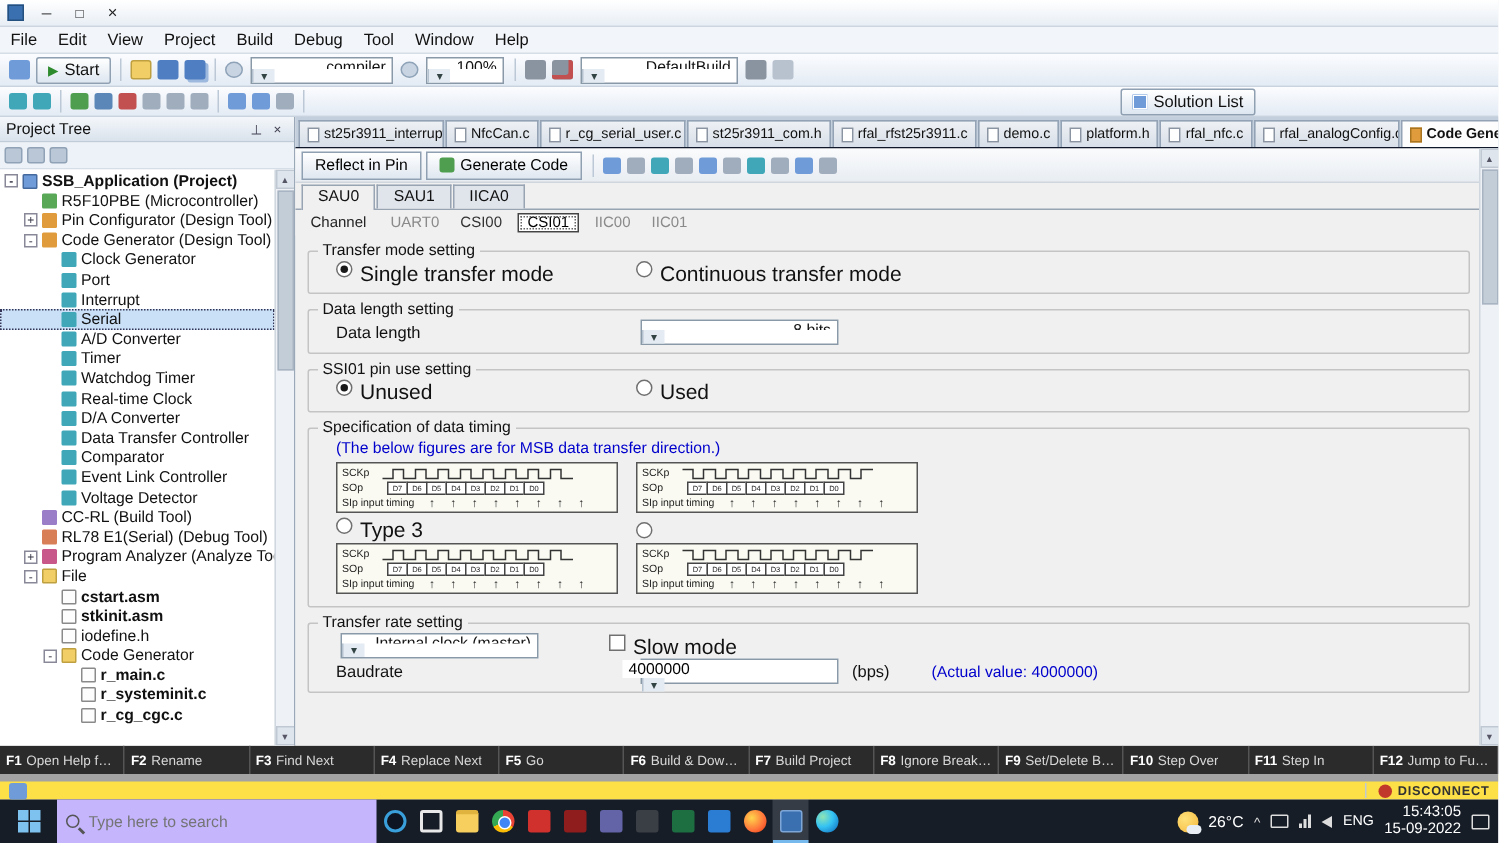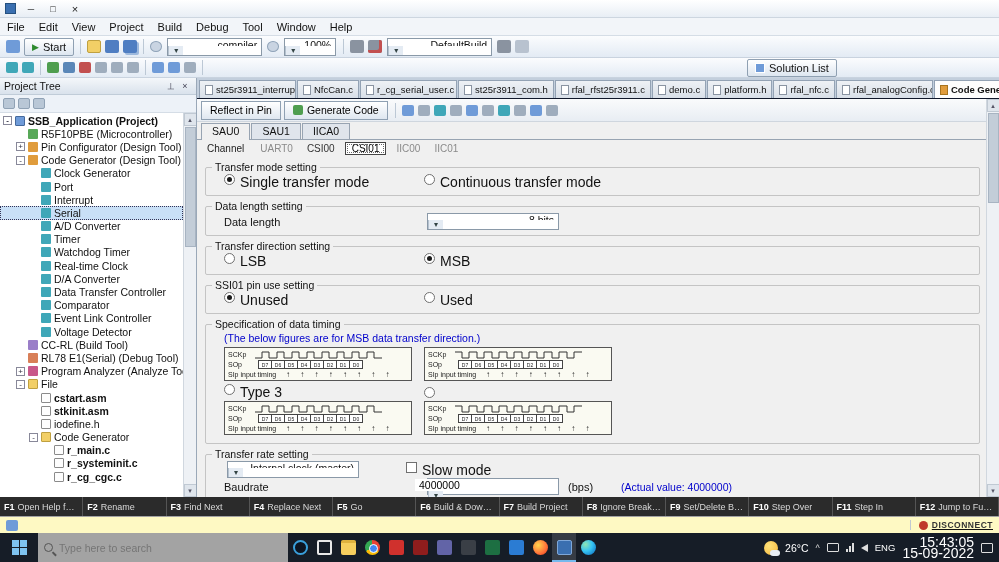--- a/index.html
+++ b/index.html
@@ -114,30 +114,30 @@
   .wlbl.wide{width:58px;}
   .databand{display:flex;margin-left:5px;}
   .bit{width:14px;height:9px;border:1px solid #444;margin-left:-1px;font-size:5px;line-height:8px;text-align:center;background:#fff;flex:none;}
   .arrows{font-size:8px;word-spacing:6px;letter-spacing:1px;color:#222;white-space:nowrap;}
 
   
   .fnbar{height:19px;background:#2b2b2b;display:flex;}
   .fnseg{flex:1;display:flex;align-items:center;gap:3px;padding:0 4px;border-right:1px solid #555;overflow:hidden;white-space:nowrap;}
   .fnkey{color:#fff;font-size:9px;font-weight:bold;}
   .fnlbl{color:#d8d8d8;font-size:9px;overflow:hidden;text-overflow:ellipsis;}
-  .statusbar{height:17px;background:#fef9c3;border-top:1px solid #a3a3a3;display:flex;align-items:center;padding:0 6px;text-decoration:underline;}
+  .statusbar{height:17px;background:#fde047;border-top:5px solid #a3a3a3;display:flex;align-items:center;padding:0 6px;}
   .sb-icon{width:12px;height:11px;background:#6f9bd8;border-radius:2px;}
   .sb-spacer{flex:1;}
   .sb-disc{display:flex;align-items:center;gap:4px;font-size:8.5px;font-weight:bold;color:#333;letter-spacing:.5px;border-left:1px solid #c0c8d2;padding-left:8px;}
   .disc-icon{width:9px;height:9px;border-radius:50%;background:#c0392b;}
   .taskbar{height:29px;background:#161d27;display:flex;align-items:center;color:#fff;}
   .tb-start{width:38px;height:29px;display:flex;align-items:center;justify-content:center;flex:none;}
   .winlogo{display:grid;grid-template-columns:7px 7px;grid-template-rows:7px 7px;gap:1px;}
   .winlogo span{background:#7ec3f0;}
-  .tb-search{width:250px;height:29px;background:#a3a3a3;display:flex;align-items:center;padding:0 6px;gap:6px;flex:none;}
+  .tb-search{width:213px;height:29px;background:#c4b5fd;display:flex;align-items:center;padding:0 6px;gap:6px;flex:none;}
   .mag{width:9px;height:9px;border:1.5px solid #555;border-radius:50%;position:relative;flex:none;}
   .mag::after{content:"";position:absolute;width:5px;height:1.5px;background:#555;transform:rotate(45deg);left:7px;top:9px;}
   .tb-search input{border:none;outline:none;background:transparent;font-size:10.5px;color:#333;width:100%;font-family:inherit;}
   .tbi{width:24px;height:29px;display:flex;align-items:center;justify-content:center;flex:none;}
   .tbi.active{background:rgba(255,255,255,.14);box-shadow:inset 0 -2px 0 #76b9ed;}
   .ap{width:15px;height:15px;border-radius:2px;}
   .ap.cortana{background:#0d1522;border:2px solid #3aa0dc;border-radius:50%;}
   .ap.taskview{background:transparent;border:2px solid #e8e8e8;}
   .ap.folder{background:#f7cf5e;border-top:3px solid #e0b23e;}
   .ap.chrome{background:conic-gradient(#ea4335 0 120deg,#fbbc05 0 240deg,#34a853 0 360deg);border-radius:50%;position:relative;}
@@ -157,21 +157,21 @@
   .tb-temp{font-size:10.5px;}
   .tb-chev{font-size:9px;color:#ddd;}
   .tray-ic{display:inline-flex;align-items:flex-end;gap:1px;}
   .tray-ic.monitor{width:12px;height:9px;border:1.5px solid #ddd;border-radius:1px;}
   .tray-ic.net i{display:inline-block;width:2px;background:#ddd;}
   .tray-ic.net i:nth-child(1){height:3px;}
   .tray-ic.net i:nth-child(2){height:6px;}
   .tray-ic.net i:nth-child(3){height:9px;}
   .tray-ic.vol{width:0;height:0;border-top:4px solid transparent;border-bottom:4px solid transparent;border-right:7px solid #ddd;}
   .tb-lang{font-size:9.5px;}
-  .tb-clock{display:flex;flex-direction:column;align-items:flex-end;font-size:14px;line-height:10.5px;}
+  .tb-clock{display:flex;flex-direction:column;align-items:flex-end;font-size:10px;line-height:10.5px;}
   .tb-notif{width:12px;height:10px;border:1.5px solid #ddd;border-radius:1px;}
 </style>
 </head>
 <body>
 
 <div class="app">
 
   <div class="titlebar">
     <span class="appicon"></span>
     <span class="wbtn">─</span>
@@ -510,33 +510,20 @@
             <legend>Data length setting</legend>
             <div class="frow">
               <span class="c1 lbl">Data length</span>
               <span class="combo w132">
                 <span class="cval">8 bits</span>
                 <span class="carr">▾</span>
               </span>
             </div>
           </fieldset>
 
-          <fieldset class="grp">
-            <legend>Transfer direction setting</legend>
-            <div class="frow">
-              <label class="radio c1">
-                  <span class="rdot"></span>
-                  <span>LSB</span>
-                </label>
-              <label class="radio checked">
-                  <span class="rdot"></span>
-                  <span>MSB</span>
-                </label>
-            </div>
-          </fieldset>
 
           <fieldset class="grp">
             <legend>SSI01 pin use setting</legend>
             <div class="frow">
               <label class="radio checked c1">
                   <span class="rdot"></span>
                   <span>Unused</span>
                 </label>
               <label class="radio">
                   <span class="rdot"></span>

